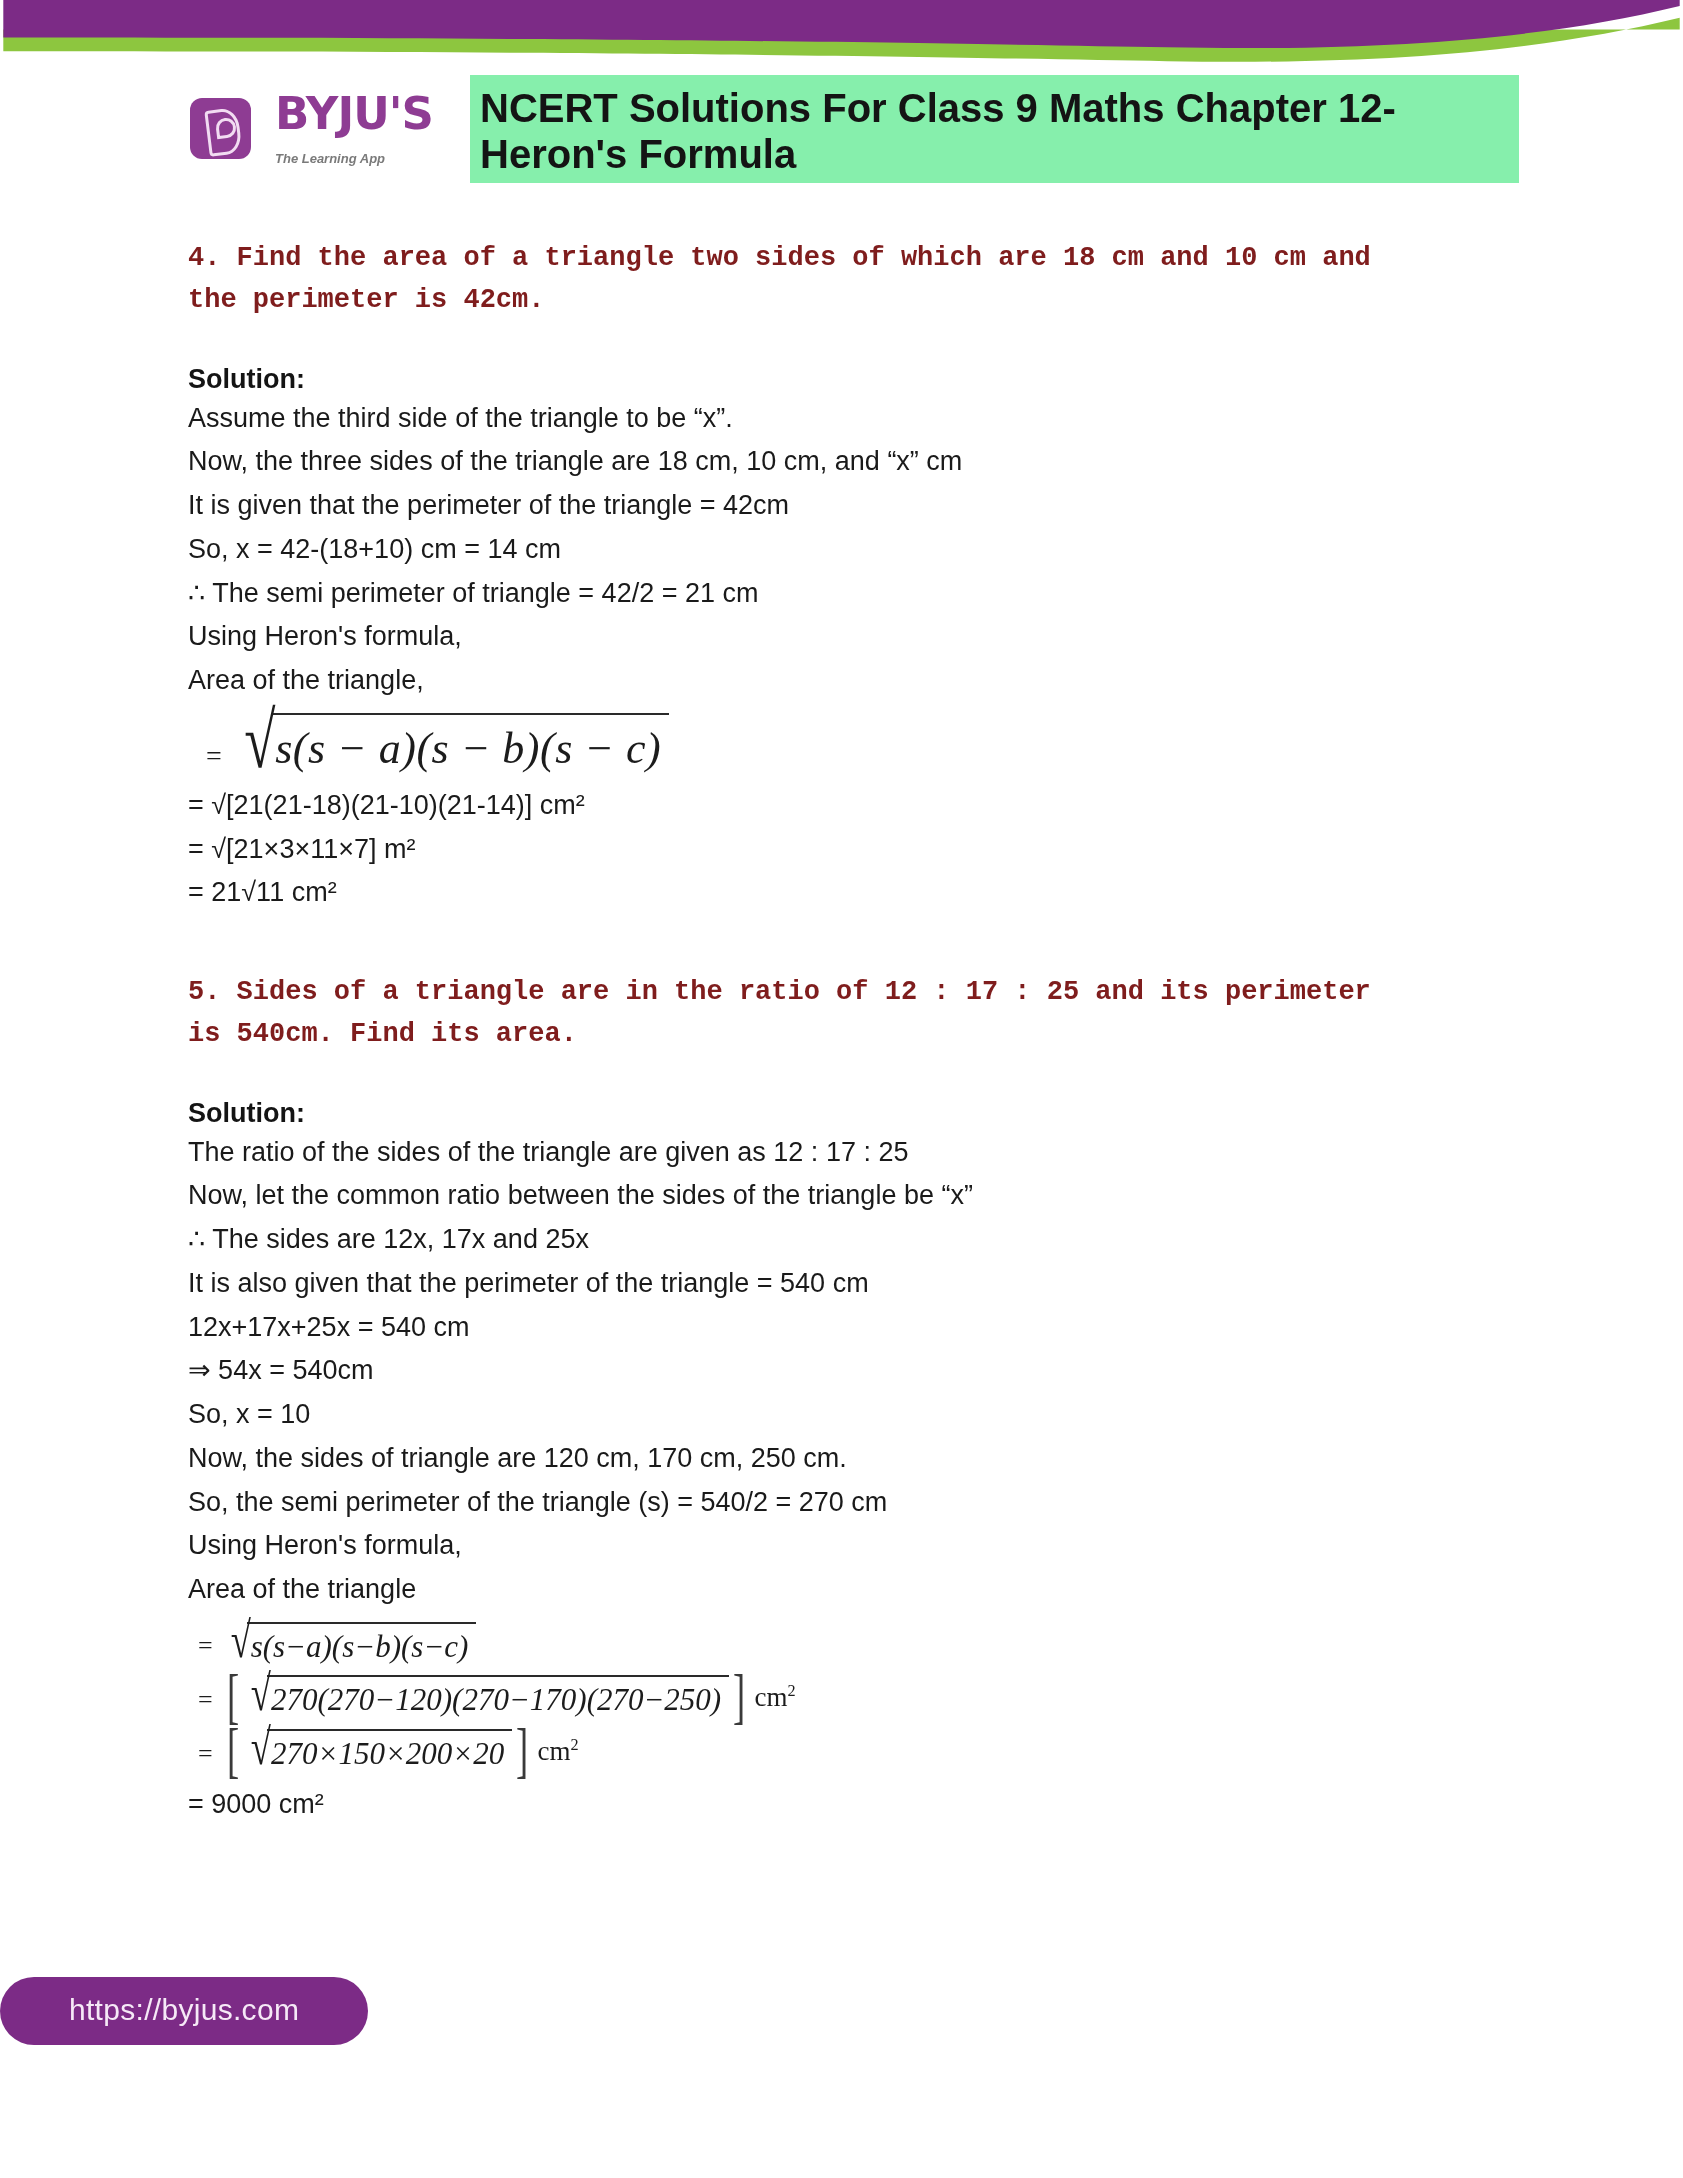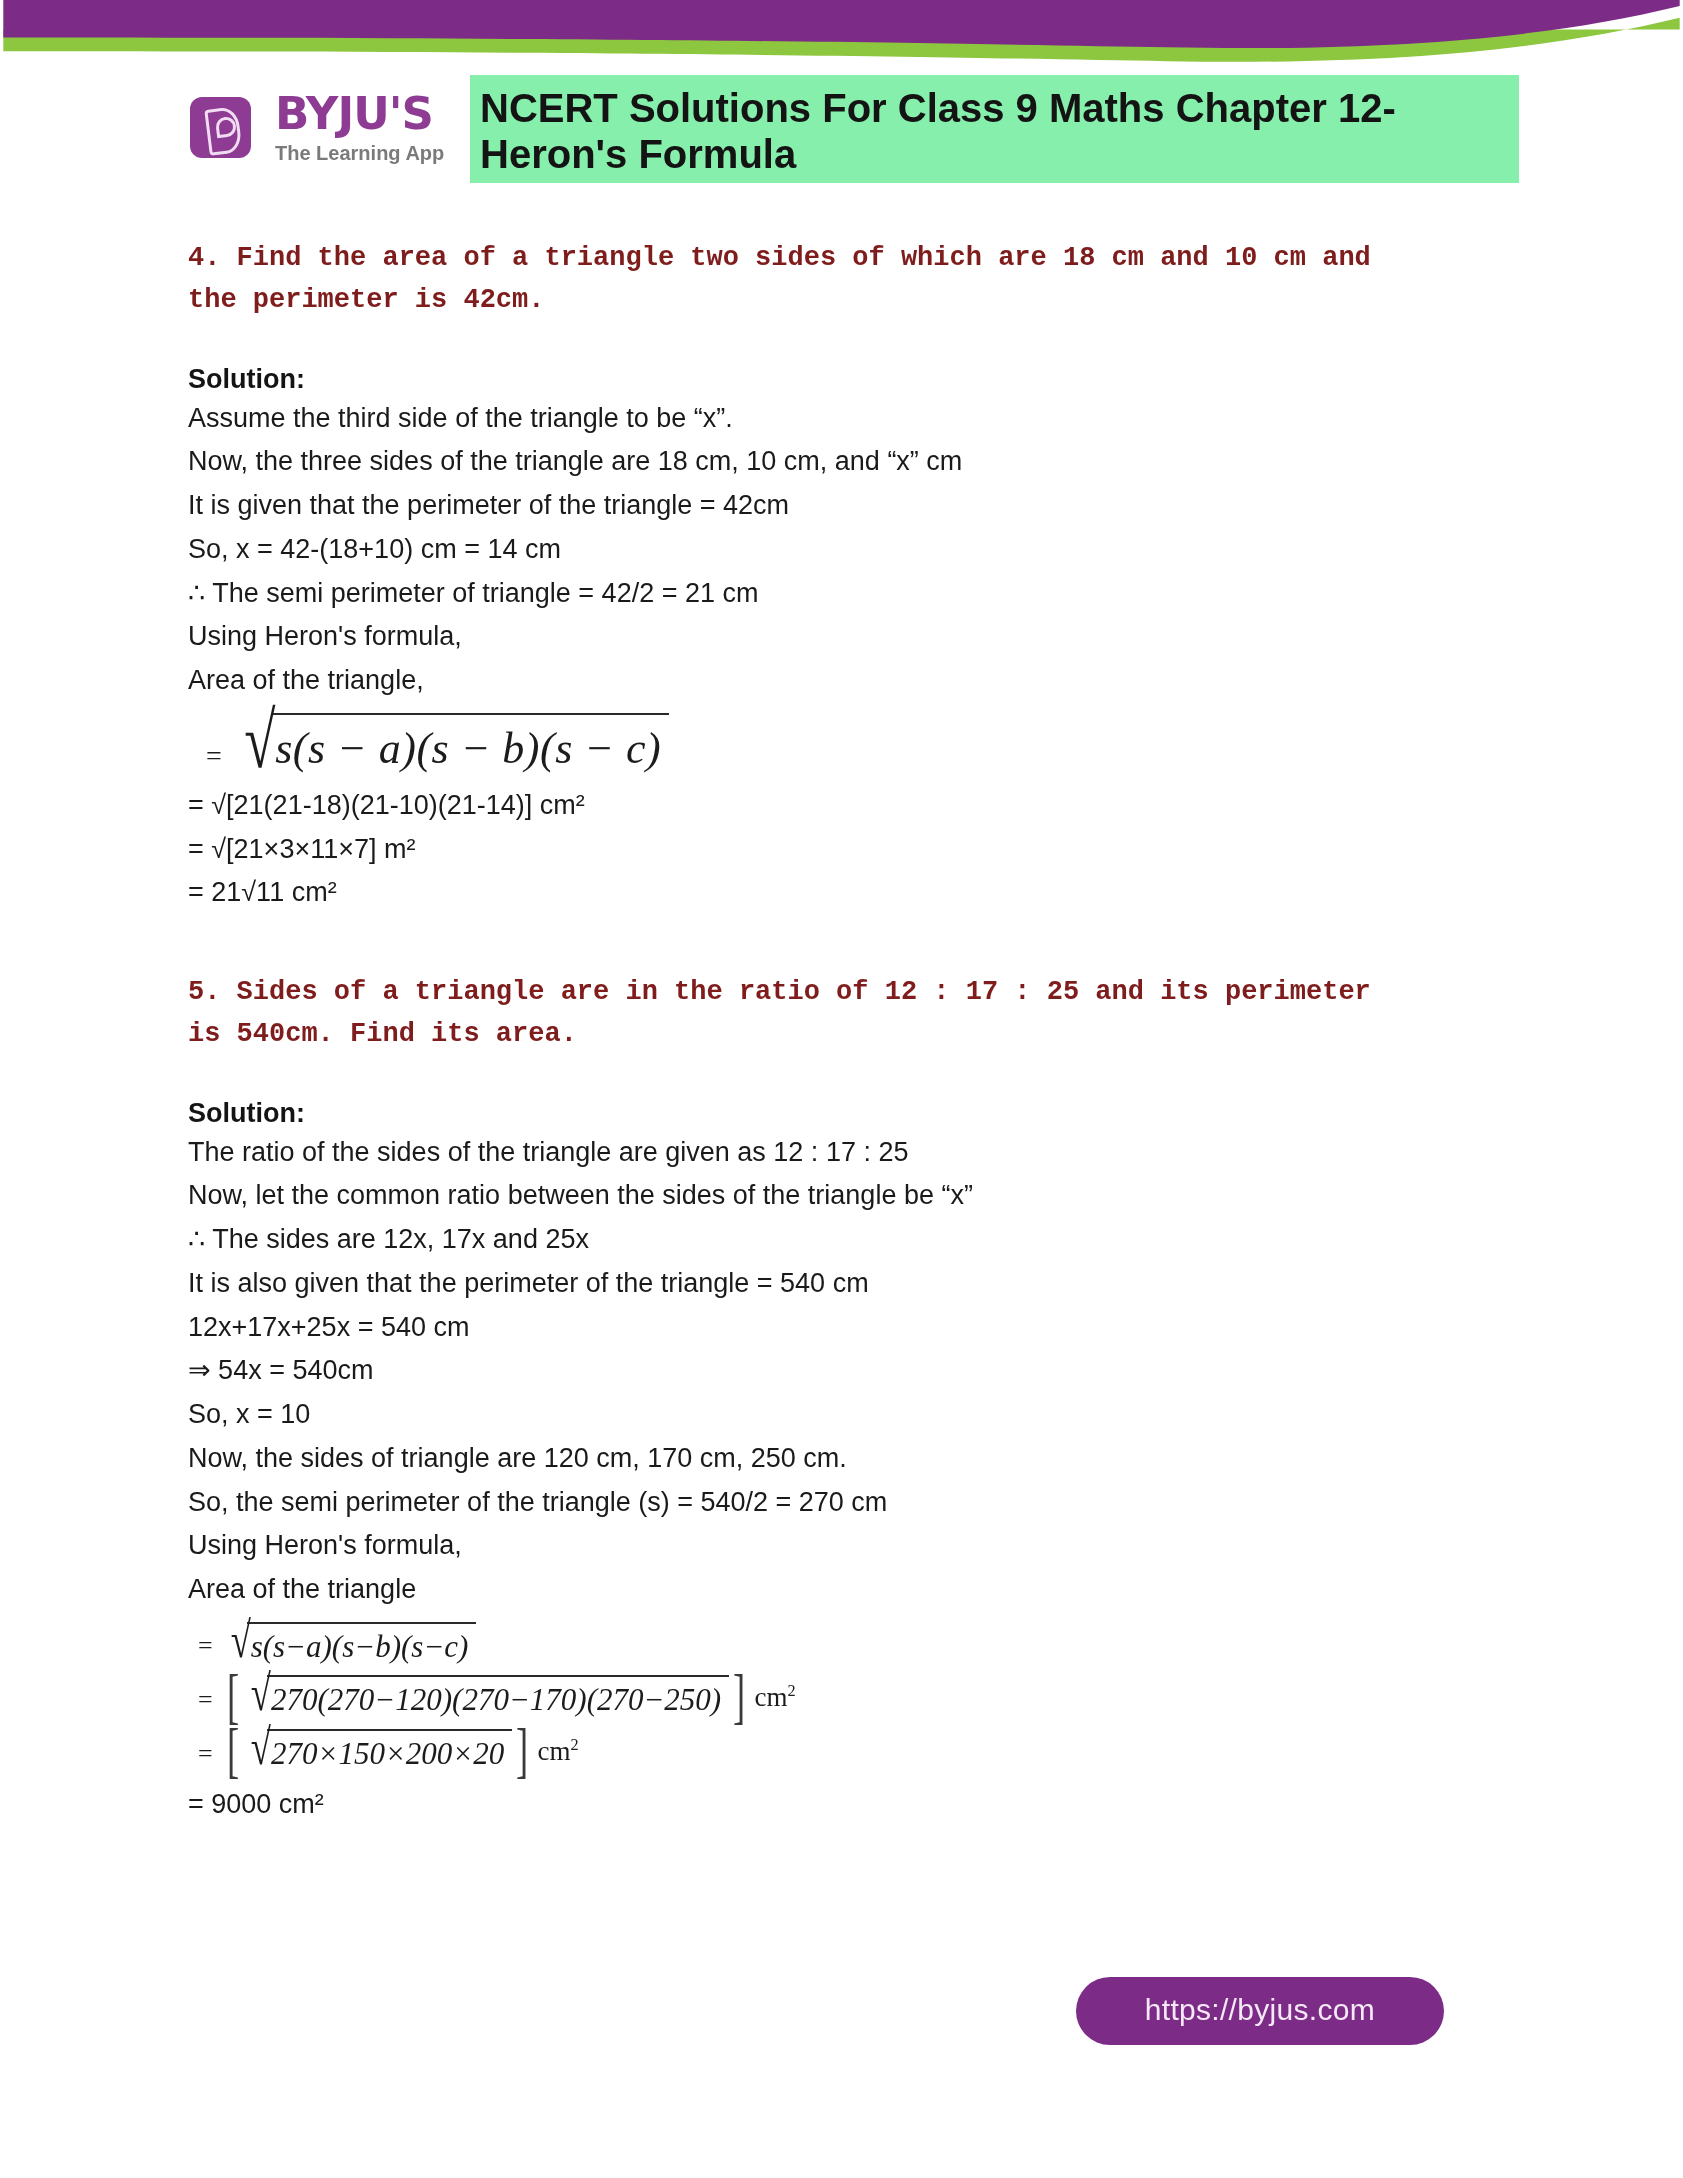--- a/index.html
+++ b/index.html
@@ -81,25 +81,26 @@
   .logo-text { display: flex; flex-direction: column; line-height: 1; }
   .logo-word {
     font-family: "DejaVu Sans", sans-serif;
     font-weight: bold;
     font-size: 45px;
     letter-spacing: -1px;
     color: #8E3C93;
   }
   .logo-tag {
     font-family: "Liberation Sans", sans-serif;
-    font-size: 20px;
+    font-size: 13px;
     font-weight: bold;
     color: #7a7a7a;
-    margin-top: 7px;
+    margin-top: 16px;
     white-space: nowrap;
+    font-style: italic;
   }
 
   
   .doc-title {
     position: absolute;
     top: 0;
     left: 292px;
     width: 1049px;
     z-index: 2;
     background: #86efac;
@@ -215,21 +216,21 @@
   }
   .unit sup { font-size: 0.6em; vertical-align: super; }
 
   
   .footer {
     position: absolute;
     top: 1977px;
     left: 0;
     width: 1444px;
     display: flex;
-    justify-content: flex-end;
+    justify-content: flex-start;
   }
   .url-pill {
     background: #7C2B86;
     color: #F6E9F7;
     border-radius: 40px;
     font-family: "Liberation Sans", sans-serif;
     font-size: 30px;
     padding: 16px 69px 18px 69px;
     letter-spacing: 0.3px;
     text-align: center;

